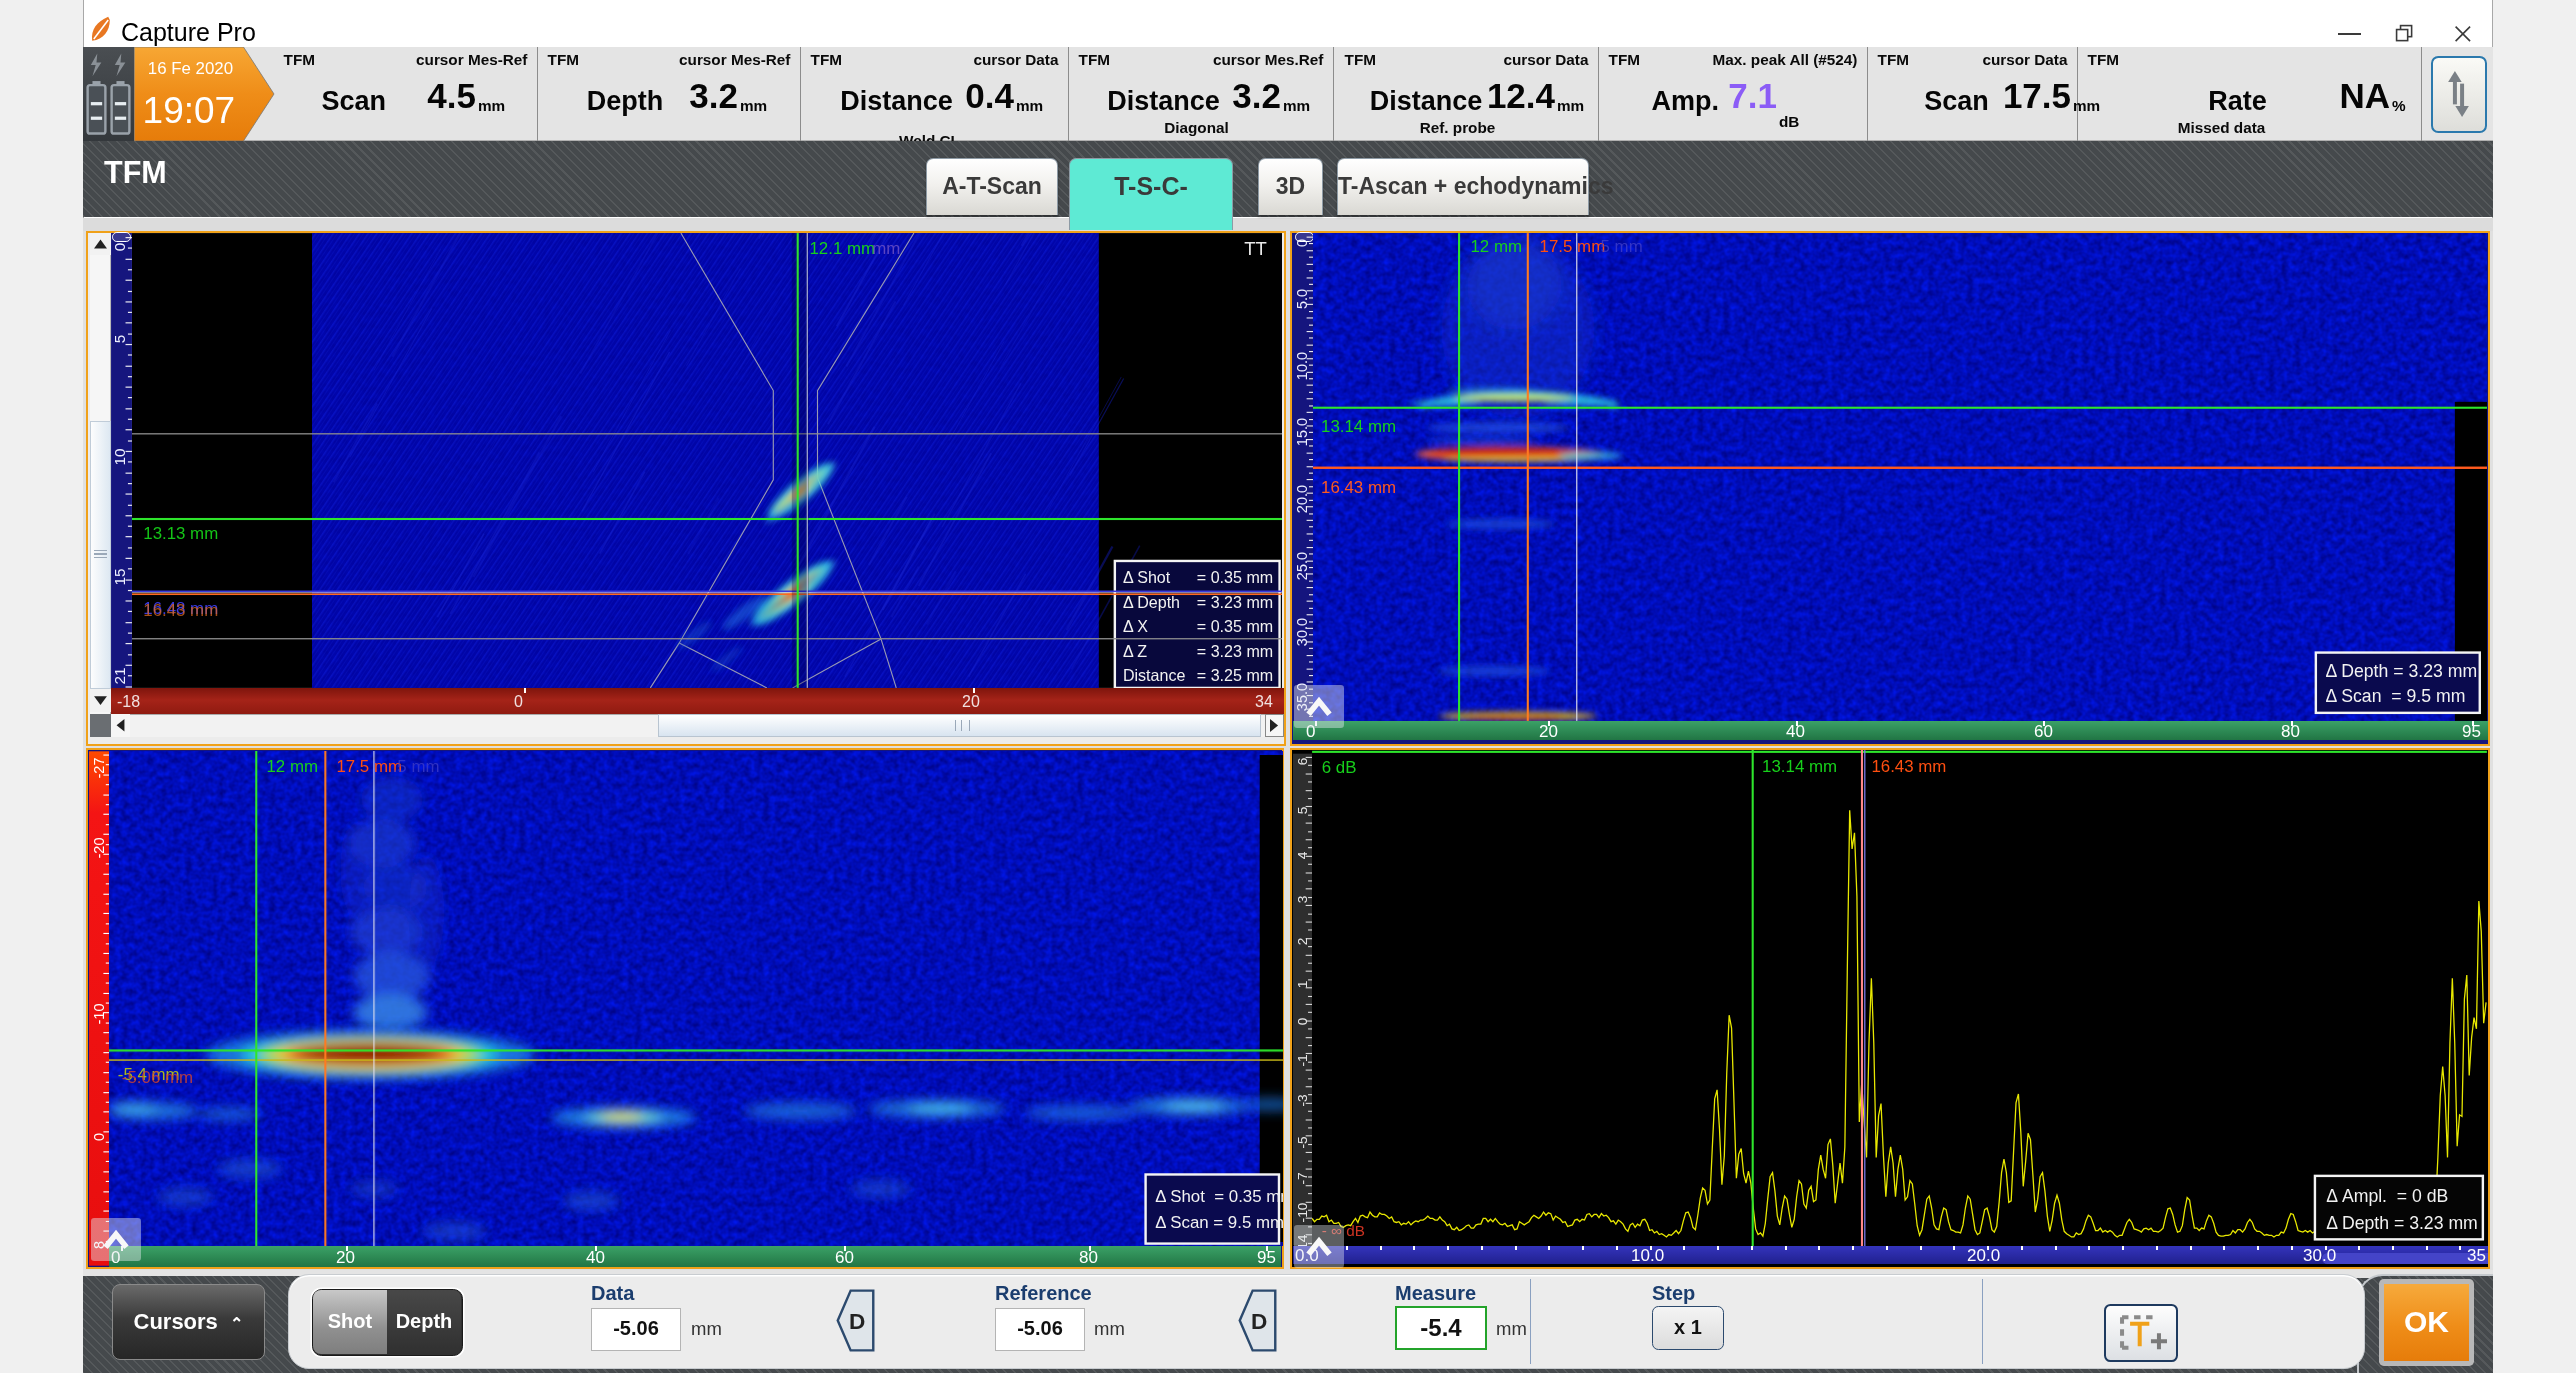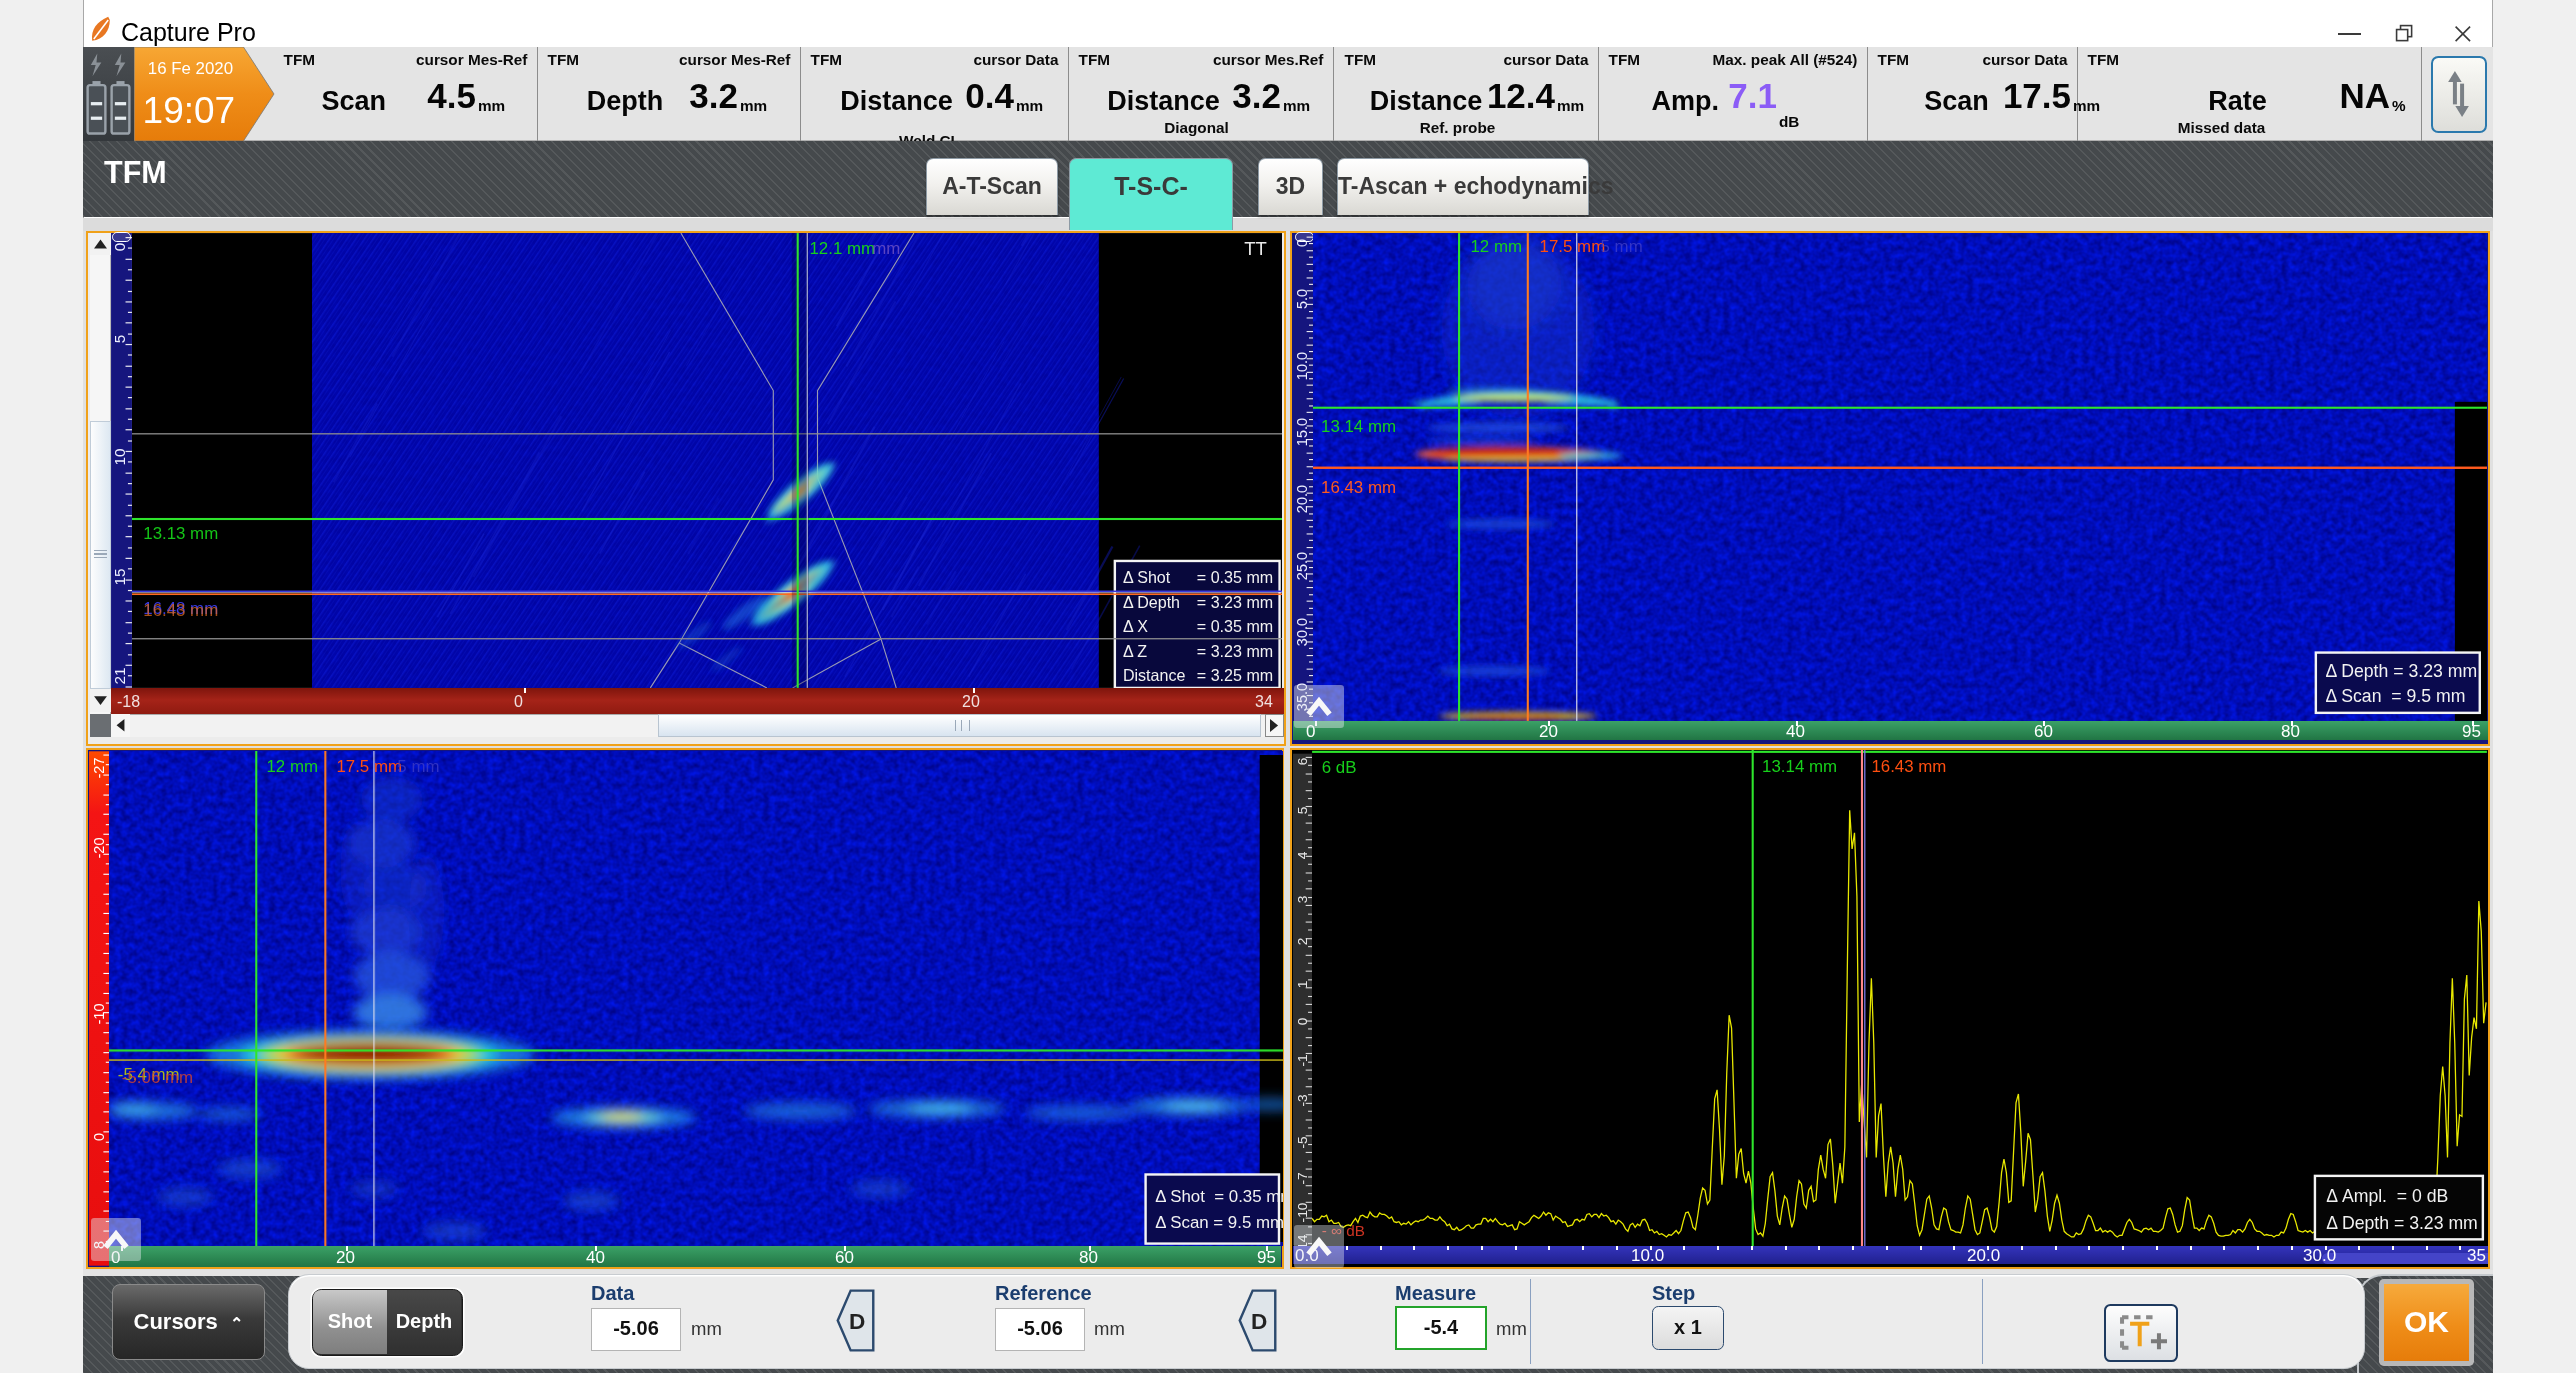--- a/index.html
+++ b/index.html
@@ -792,21 +792,21 @@
       <text x="26" y="49" font-size="28" font-weight="bold" fill="#222" text-anchor="middle" font-family="Liberation Sans">D</text>
     </svg></div>
 <div style="position:absolute;left:995px;top:1282px;font-size:20px;font-weight:bold;color:#1b3d6e;">Reference</div>
 <div style="position:absolute;left:995px;top:1308px;width:90px;height:43px;background:#fff;border:1.6px solid #b4b4b4;font-size:20px;font-weight:bold;color:#111;text-align:center;line-height:39px;">-5.06</div>
 <div style="position:absolute;left:1094px;top:1318px;font-size:18.5px;color:#333;">mm</div>
 <div style="position:absolute;left:1238px;top:1289px;width:39px;height:63px;"><svg width="39" height="63" viewBox="0 0 48 78">
       <polygon points="46,2 46,76 18,76 2,39 18,2" fill="#dfe5ea" stroke="#2c4a6e" stroke-width="3"></polygon>
       <text x="26" y="49" font-size="28" font-weight="bold" fill="#222" text-anchor="middle" font-family="Liberation Sans">D</text>
     </svg></div>
 <div style="position:absolute;left:1395px;top:1282px;font-size:20px;font-weight:bold;color:#1b3d6e;">Measure</div>
-<div style="position:absolute;left:1395px;top:1306px;width:92px;height:44px;background:#fff;border:2.4px solid #23a32a;font-size:20px;font-weight:bold;color:#111;text-align:center;line-height:39px;">-5.4</div>
+<div style="position:absolute;left:1395px;top:1306px;width:92px;height:44px;background:#fff;border:2.4px solid #23a32a;font-size:24px;font-weight:bold;color:#111;text-align:center;line-height:39px;">-5.4</div>
 <div style="position:absolute;left:1496px;top:1318px;font-size:18.5px;color:#333;">mm</div>
 <div style="position:absolute;left:1530px;top:1279px;width:0.8px;height:85px;background:#8aa0c0;"></div>
 <div style="position:absolute;left:1982px;top:1279px;width:0.8px;height:85px;background:#8aa0c0;"></div>
 <div style="position:absolute;left:1652px;top:1282px;font-size:20px;font-weight:bold;color:#1b3d6e;">Step</div>
 <div style="position:absolute;left:1652px;top:1306px;width:72px;height:44px;background:linear-gradient(#f4f4f4,#dcdcdc);border:1.6px solid #2c4a6e;border-radius:6.4px;font-size:20px;font-weight:bold;color:#111;text-align:center;line-height:41px;">x 1</div>
 <div style="position:absolute;left:2104px;top:1304px;width:74px;height:58px;background:linear-gradient(#fdfdfd,#dde0e4);border:2.4px solid #1e3a5f;border-radius:6.4px;"><svg width="69" height="53" viewBox="0 0 86 66">
 <g stroke="#8a8a8a" stroke-width="5" fill="none">
 <path d="M 20 14 L 20 52 M 20 14 L 58 14 M 20 52 L 34 52" stroke-dasharray="8 7"></path>
 </g>
 <path d="M 30 22 L 54 22 M 42 22 L 42 50" stroke="#f0a119" stroke-width="5" fill="none"></path>

